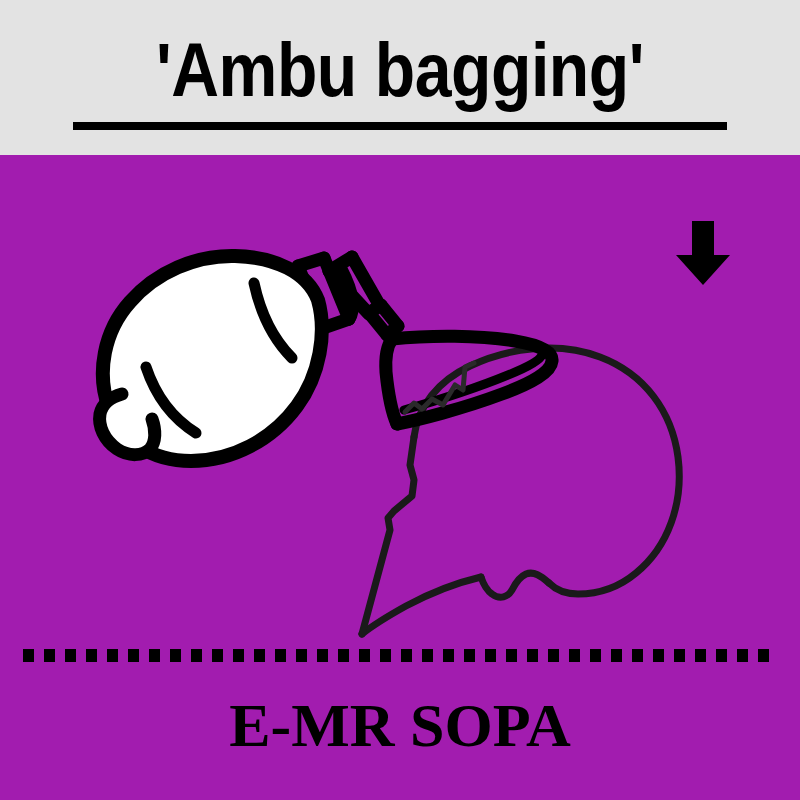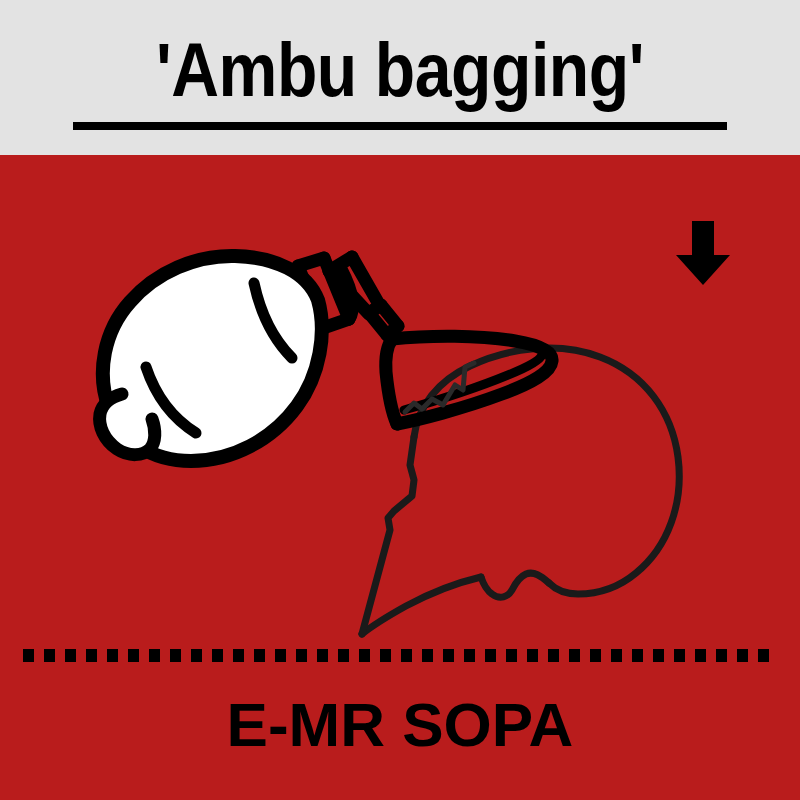--- a/index.html
+++ b/index.html
@@ -8,21 +8,21 @@
     padding: 0;
     background: #ffffff;
   }
   body {
     font-family: "Liberation Sans", sans-serif;
   }
   #page {
     position: relative;
     width: 800px;
     height: 800px;
-    background: #b91c1c;
+    background: #a21caf;
     overflow: hidden;
   }
 
   
   #header-band {
     position: absolute;
     left: 0;
     top: 0;
     width: 800px;
     height: 155px;
@@ -99,21 +99,21 @@
     height: 13px;
   }
 
   
   #footer-text {
     position: absolute;
     left: 0;
     top: 690px;
     width: 800px;
     text-align: center;
-    font-family: Liberation Sans, sans-serif;
+    font-family: Liberation Serif, serif;
     font-weight: bold;
     font-size: 62px;
     line-height: 70px;
     letter-spacing: 0px;
     color: #000000;
     white-space: nowrap;
   }
 </style>
 </head>
 <body>

